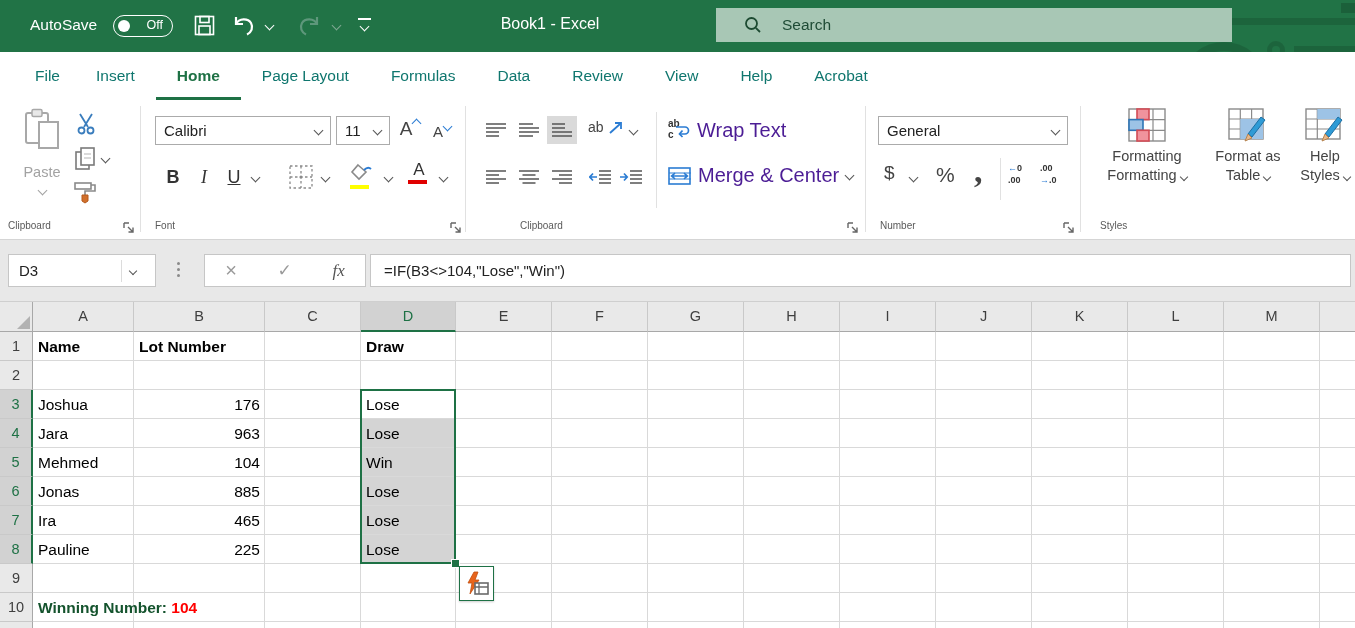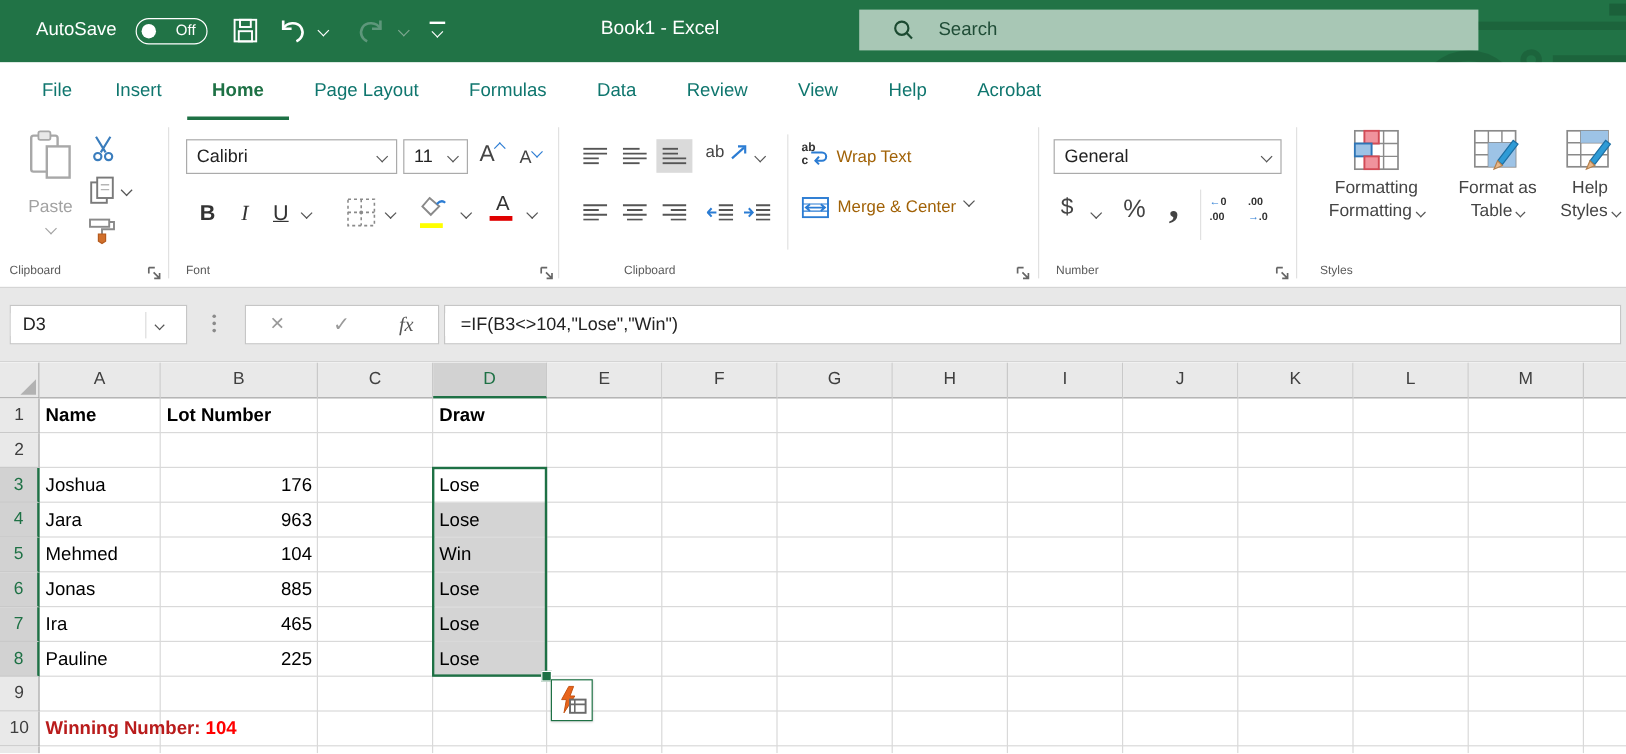--- a/index.html
+++ b/index.html
@@ -20,21 +20,21 @@
   .searchbox input::placeholder{color:#1f4c36;opacity:1;}
   
   .tabsrow{position:absolute;top:52px;left:0;width:1355px;height:48px;background:#fff;display:flex;align-items:stretch;padding-left:20px;box-sizing:border-box;}
   .tab{padding:0 21px;font-size:15.5px;color:#0f766e;display:flex;align-items:center;cursor:default;}
   .tab.active{color:#1e7145;font-weight:700;box-shadow:inset 0 -3px 0 #1e7145;}
   
   .ribbon{position:absolute;top:100px;left:0;width:1355px;height:140px;background:#fff;border-bottom:1px solid #d5d5d5;box-sizing:border-box;}
   .gsep{position:absolute;top:6px;width:1px;height:126px;background:#e1e1e1;}
   .grplabel{position:absolute;top:120px;font-size:10px;color:#5a5a5a;}
   .launcher{position:absolute;width:14px;height:14px;}
-  .rtext{font-size:14px;color:#a16207;}
+  .rtext{font-size:20px;color:#4c1d95;}
   .combo{position:absolute;height:29px;background:#fff;border:1px solid #ababab;box-sizing:border-box;display:flex;align-items:center;padding:0 8px;font-size:15px;color:#222;}
   .combo .chv{margin-left:auto;}
   .iconbtn{position:absolute;display:flex;align-items:center;justify-content:center;}
   .hl{background:#dadada;}
   .ubar{display:block;height:4px;width:19px;margin-top:0px;}
   .stylebtn{position:absolute;text-align:center;font-size:14.5px;color:#444;line-height:19px;}
   .minitxt{font-size:9px;line-height:9px;color:#333;font-weight:700;text-align:left;}
   .blue{color:#2b7cd3;}
   
   .fbar{position:absolute;top:240px;left:0;width:1355px;height:62px;background:#e8e8e8;border-bottom:1px solid #cfcfcf;box-sizing:border-box;}
@@ -276,21 +276,21 @@
       <span style="position:relative;width:22px;height:24px;display:inline-block;">
         <span class="minitxt" style="position:absolute;left:0;top:1px;font-size:10px;">ab</span>
         <span class="minitxt" style="position:absolute;left:0;top:12px;font-size:10px;">c</span>
         <svg width="16" height="14" viewBox="0 0 16 14" style="position:absolute;left:6px;top:6px;">
           <path d="M2 3 h9 a3.5 3.5 0 0 1 0 7 h-5" fill="none" stroke="#2b7cd3" stroke-width="1.7"></path>
           <path d="M8.5 6.5 L5.5 10 L8.5 13" fill="none" stroke="#2b7cd3" stroke-width="1.7"></path>
         </svg>
       </span>
       <span class="rtext">Wrap Text</span>
     </div>
-    <div class="abs" style="left:668px;top:64px;display:flex;align-items:flex-start;gap:7px;">
+    <div class="abs" style="left:668px;top:64px;display:flex;align-items:center;gap:7px;">
       <svg width="23" height="18" viewBox="0 0 23 18">
         <rect x="1" y="1" width="21" height="16" fill="#fff" stroke="#2b7cd3" stroke-width="1.6"></rect>
         <path d="M1 6 H23 M1 12 H23" stroke="#2b7cd3" stroke-width="1"></path>
         <path d="M11.5 6 V12" stroke="#2b7cd3" stroke-width="0"></path>
         <path d="M4 9 H19 M7 6.2 L3.6 9 L7 11.8 M16 6.2 L19.4 9 L16 11.8" fill="none" stroke="#2b7cd3" stroke-width="1.6"></path>
       </svg>
       <span class="rtext">Merge &amp; Center</span>
       <span class="chv"></span>
     </div>
     <div class="grplabel" style="left:520px;width:270px;">Clipboard</div>
@@ -425,21 +425,21 @@
       <div class="cell" style="left: 361px; top: 146px; width: 95px;">Win</div>
       <div class="cell" style="left: 33px; top: 175px; width: 101px;">Jonas</div>
       <div class="cell" style="left: 134px; top: 175px; width: 131px; text-align: right;">885</div>
       <div class="cell" style="left: 361px; top: 175px; width: 95px;">Lose</div>
       <div class="cell" style="left: 33px; top: 204px; width: 101px;">Ira</div>
       <div class="cell" style="left: 134px; top: 204px; width: 131px; text-align: right;">465</div>
       <div class="cell" style="left: 361px; top: 204px; width: 95px;">Lose</div>
       <div class="cell" style="left: 33px; top: 233px; width: 86px;">Pauline</div>
       <div class="cell" style="left: 134px; top: 233px; width: 131px; text-align: right;">225</div>
       <div class="cell" style="left: 361px; top: 233px; width: 95px;">Lose</div>
-      <div class="cell" style="left: 33px; top: 291px; width: 300px; font-weight: 700;"><span style="color: #b91c1c;">Winning Number:  </span><span style="color: rgb(255, 0, 0);">104</span></div>
+      <div class="cell" style="left: 33px; top: 291px; width: 300px; font-weight: 700;"><span style="color: #14532d;">Winning Number:  </span><span style="color: rgb(255, 0, 0);">104</span></div>
       <div class="corner"></div>
       <div class="ch" style="left: 33px; width: 101px;">A</div>
       <div class="ch" style="left: 134px; width: 131px;">B</div>
       <div class="ch" style="left: 265px; width: 96px;">C</div>
       <div class="ch sel" style="left: 361px; width: 95px;">D</div>
       <div class="ch" style="left: 456px; width: 96px;">E</div>
       <div class="ch" style="left: 552px; width: 96px;">F</div>
       <div class="ch" style="left: 648px; width: 96px;">G</div>
       <div class="ch" style="left: 744px; width: 96px;">H</div>
       <div class="ch" style="left: 840px; width: 96px;">I</div>

